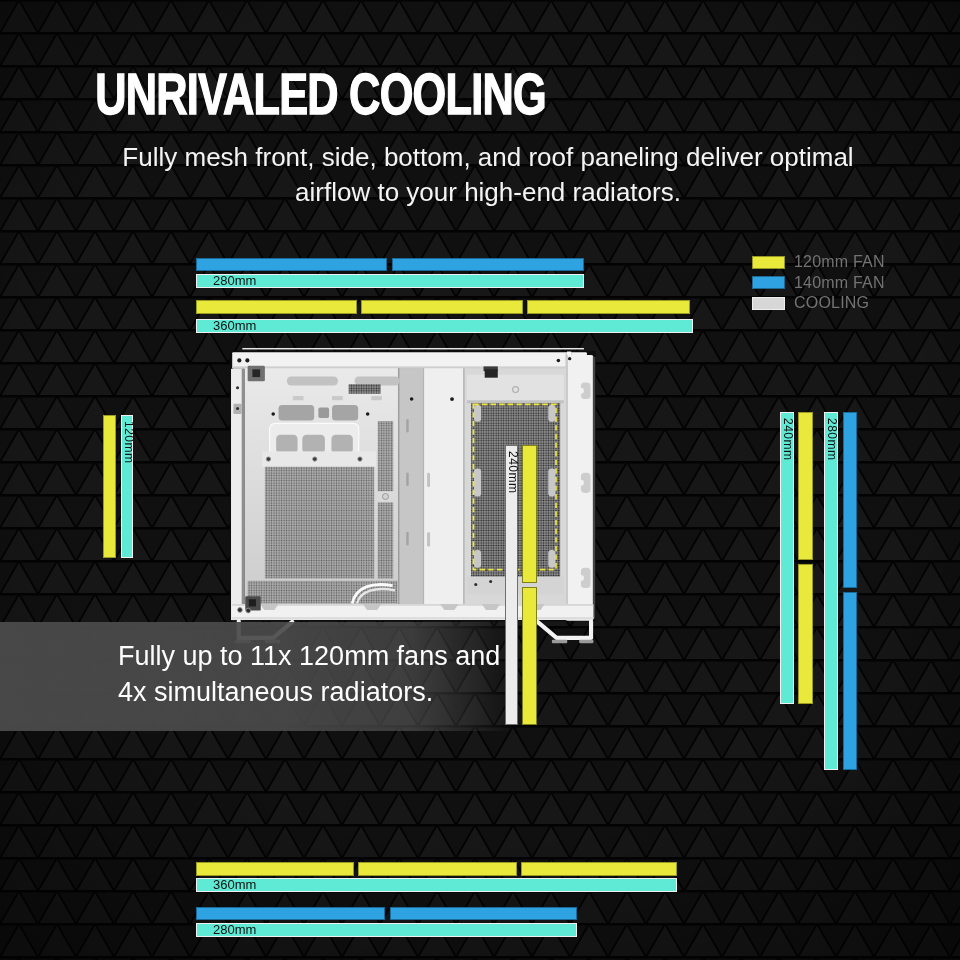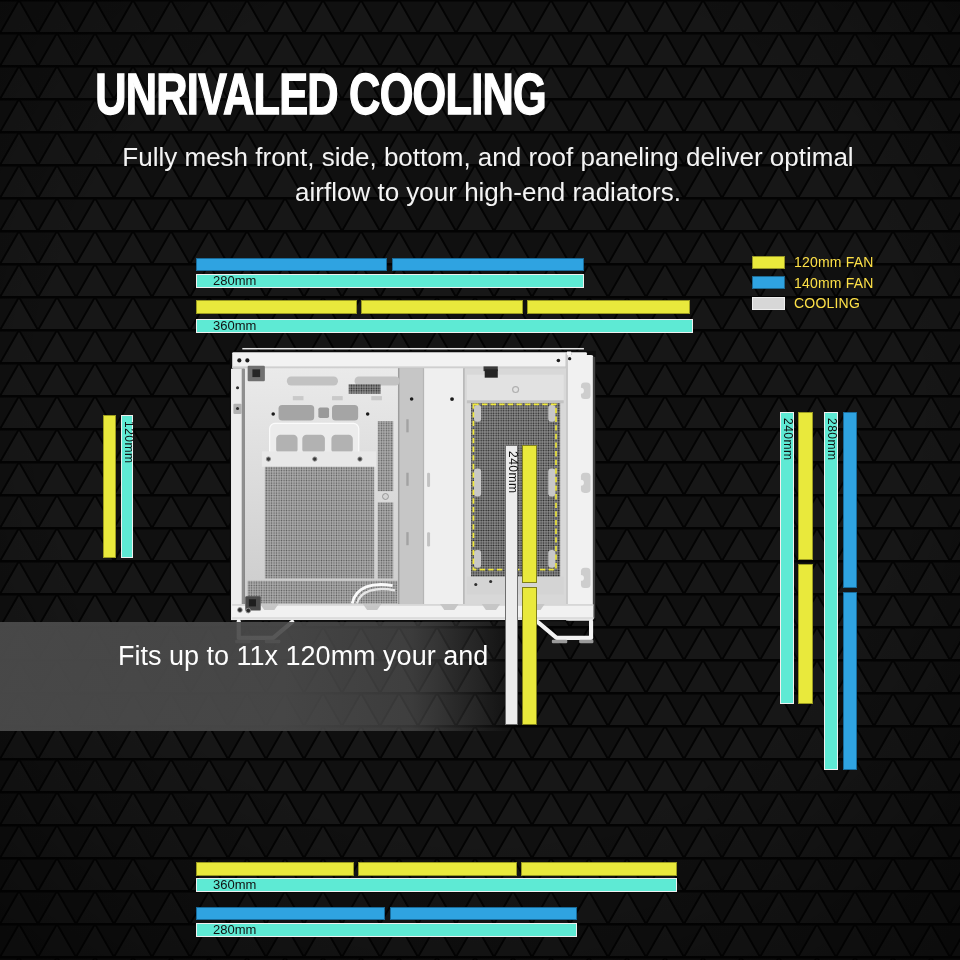--- a/index.html
+++ b/index.html
@@ -19,21 +19,21 @@
     top:140px;left:8px;width:960px;text-align:center;
     font-size:26px;line-height:35px;color:#f4f4f4;font-weight:400;
   }
   
   .legend{top:256px;left:752px;}
   .legend-row{display:flex;align-items:center;height:12px;margin-bottom:8.5px;}
   .swatch{width:31px;height:11px;margin-right:9px;border:1px solid rgba(0,0,0,.35);}
   .sw-yellow{background:#e9e93c;}
   .sw-blue{background:#2fa3e1;}
   .sw-rad{background:#d7d7d7;border-color:#efefef;}
-  .legend-label{font-size:14px;color:#fde047;letter-spacing:.2px;}
+  .legend-label{font-size:16px;color:#737373;letter-spacing:.2px;}
   
   .fanbar{background:#e9e93c;border:1px solid rgba(60,60,0,.45);box-sizing:border-box;}
   .fanbar.blue{background:#2fa3e1;border-color:rgba(0,40,70,.45);}
   .radbar{
     background:#5eead4;border:1px solid #f0f0f0;box-sizing:border-box;
     color:#111;font-size:13px;
   }
   .radbar.h{height:14px;line-height:12px;padding-left:16px;}
   .radbar.v{width:14px;padding-top:5px;text-align:center;}
   .radbar.v span{
@@ -280,21 +280,22 @@
     <g fill="#9a9a9a">
       <rect x="155" y="841" width="26" height="6" rx="2"></rect>
       <rect x="205" y="841" width="26" height="6" rx="2"></rect>
       <rect x="688" y="841" width="26" height="6" rx="2"></rect>
       <rect x="734" y="841" width="24" height="6" rx="2"></rect>
     </g>
     </svg>
   </svg>
 
   <div class="abs callout">
-    <div>Fits up to 11x 120mm your and</div>
+    <div>Fully up to 11x 120mm fans and</div>
+    <div>4x simultaneous radiators.</div>
   </div>
 
   <div class="abs radbar v z15" style="left:505px;top:445px;height:280px;width:13px;border:1px solid #6e6e6e;background:#ececec;">
     <span>240mm</span>
   </div>
   <div class="abs fanbar bar-v z15" style="left:522px;top:445px;height:138px;border-color:rgba(40,40,0,.55);"></div>
   <div class="abs fanbar bar-v z15" style="left:522px;top:587px;height:138px;border-color:rgba(40,40,0,.55);"></div>
 
   <div class="abs fanbar bar-h z2" style="left:196px;top:862px;width:158px;height:13.5px;"></div>
   <div class="abs fanbar bar-h z2" style="left:358px;top:862px;width:159px;height:13.5px;"></div>

